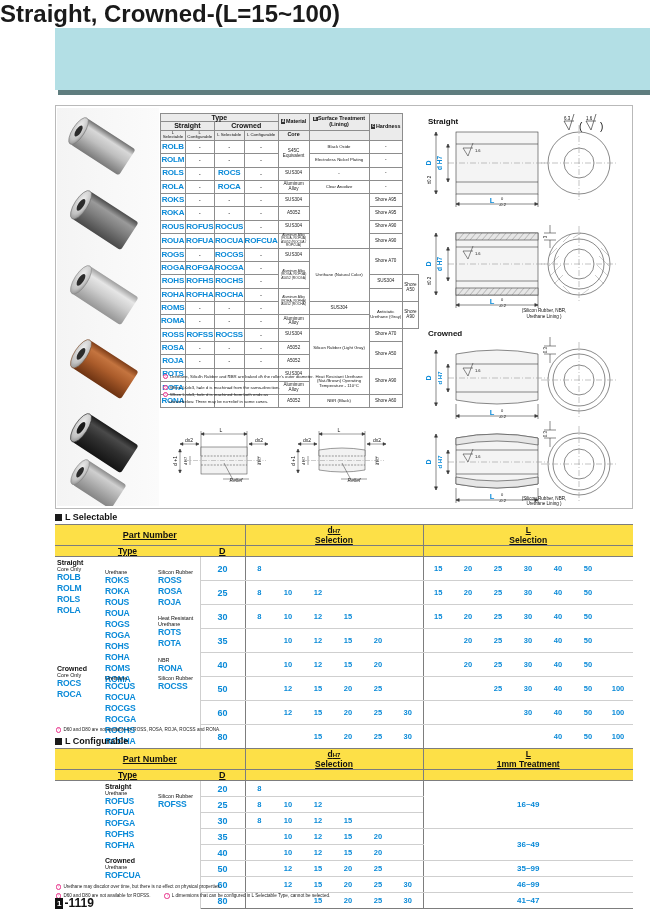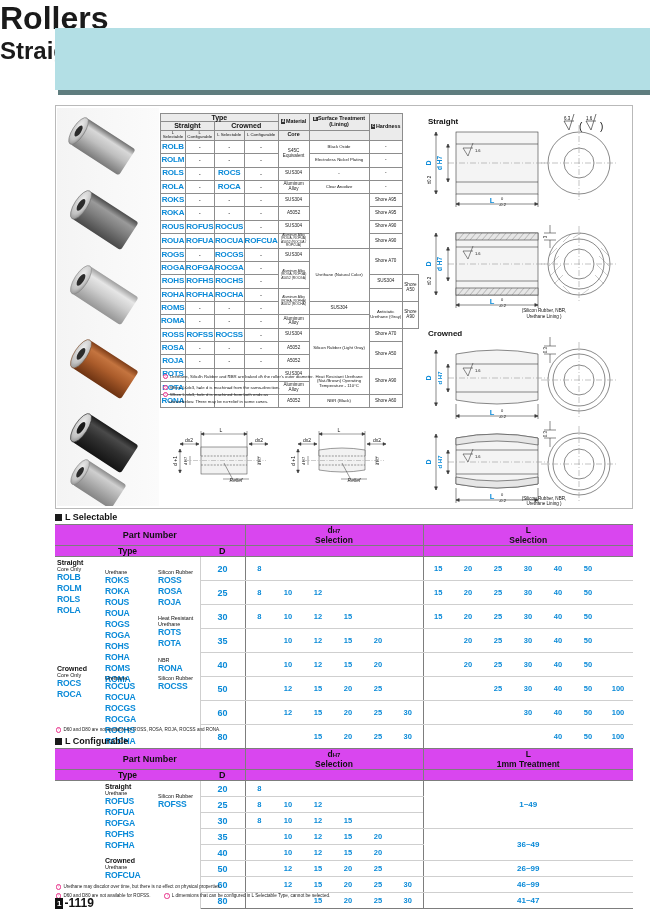--- a/index.html
+++ b/index.html
@@ -73,22 +73,22 @@
 
   
   .sect { position:absolute; font-size:9px; font-weight:bold; color:#111;
           display:flex; align-items:center; gap:3px; }
   .sect .sq { width:7px; height:7px; background:#1a1a1a; display:inline-block; }
 
   
   .dt { position:absolute; border-collapse:collapse; font-size:7.5px; }
   .dt th, .dt td { border:0; padding:0; text-align:center; vertical-align:middle; }
   .dt thead th {
-    background:#d946ef; font-weight:bold; color:#111;
-    border-bottom:1.2px solid #7d7d7d; border-top:1.2px solid #7d7d7d;
+    background:#fde047; font-weight:bold; color:#111;
+    border-bottom:1.2px solid #7d7d7d; border-top:1.2px solid #7d7d7d;text-decoration:underline;
   }
   .dt thead th.vline { border-left:1.2px solid #7d7d7d; }
   .dt .hdr1 { font-size:9px; }
   .dt .hdr2 { font-size:8.5px; }
   .dt tbody td { border-bottom:1px solid #cfcfcf; color:#0a8ad8; font-weight:bold; }
   .dt tbody tr:last-child td { border-bottom:1.2px solid #7d7d7d; }
   .dt tbody td.vline { border-left:1.2px solid #7d7d7d; }
   .dt tbody td.typecell { border-bottom:none; }
   .dt td.dv { font-size:9px; }
   .dt td.val { font-size:7.5px; }
@@ -112,21 +112,20 @@
                   padding:1px 2px; }
   .pagenum .num { font-size:12px; font-weight:bold; color:#111; margin-left:1px; }
 </style>
 </head>
 <body>
 
 <div class="page">
 
   <div class="banner"></div>
   <div class="banner-shadow"></div>
-  <h1>Rollers</h1>
   <h2>Straight, Crowned-(L=15~100)</h2>
 
   <div class="toppanel"></div>
 
   <div class="photos">
     <svg width="102" height="398" viewBox="0 0 102 398">
       <defs>
         <linearGradient id="gSteel" x1="0" y1="0" x2="0" y2="1">
           <stop offset="0%" stop-color="#6e6e6e"></stop>
             <stop offset="22%" stop-color="#d8d8d8"></stop>
@@ -1026,21 +1025,21 @@
               </div>
             </div>
           </td>
           <td class="dv">20</td>
           <td class="val vline">8</td>
           <td class="val"></td>
           <td class="val"></td>
           <td class="val"></td>
           <td class="val"></td>
           <td class="val"></td>
-          <td rowspan="3" class="lrange vline">1~49</td>
+          <td rowspan="3" class="lrange vline">16~49</td>
         </tr>
         <tr style="height: 16px;">
           <td class="dv">25</td>
           <td class="val vline">8</td>
           <td class="val">10</td>
           <td class="val">12</td>
           <td class="val"></td>
           <td class="val"></td>
           <td class="val"></td>
         </tr>
@@ -1073,21 +1072,21 @@
           <td class="val"></td>
         </tr>
         <tr style="height: 16px;">
           <td class="dv">50</td>
           <td class="val vline"></td>
           <td class="val">12</td>
           <td class="val">15</td>
           <td class="val">20</td>
           <td class="val">25</td>
           <td class="val"></td>
-          <td rowspan="1" class="lrange vline">26~99</td>
+          <td rowspan="1" class="lrange vline">35~99</td>
         </tr>
         <tr style="height: 16px;">
           <td class="dv">60</td>
           <td class="val vline"></td>
           <td class="val">12</td>
           <td class="val">15</td>
           <td class="val">20</td>
           <td class="val">25</td>
           <td class="val">30</td>
           <td rowspan="1" class="lrange vline">46~99</td>

